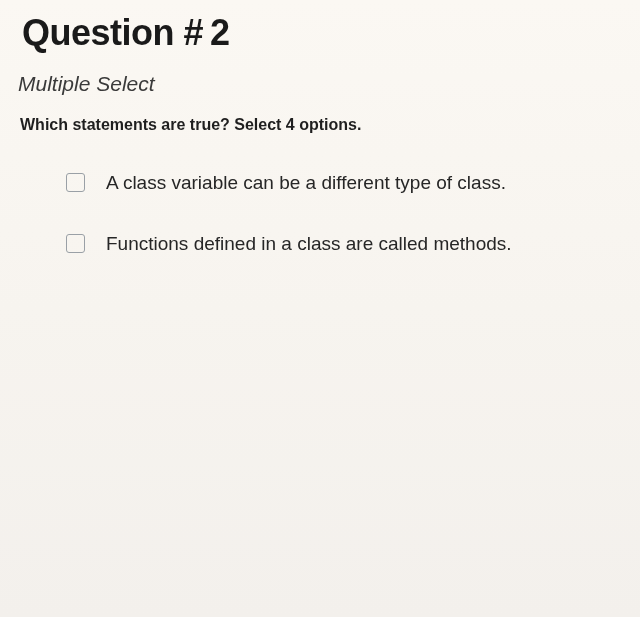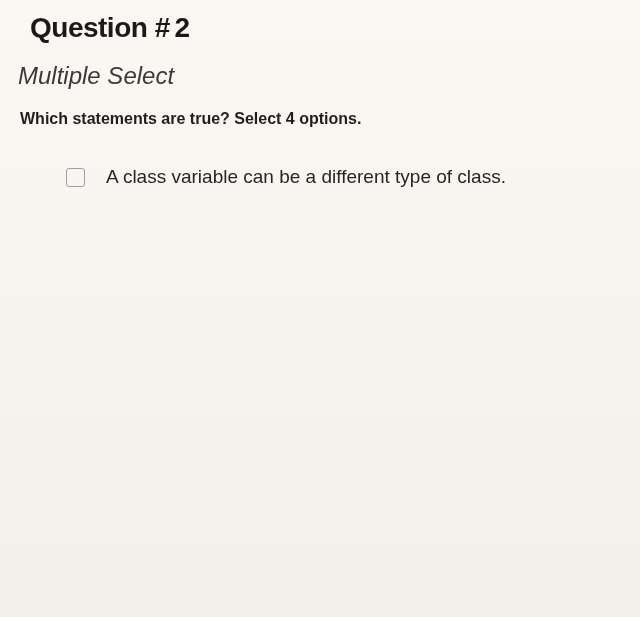--- a/index.html
+++ b/index.html
@@ -7,47 +7,46 @@
       margin: 0;
       font-family: Arial, Helvetica, sans-serif;
       background: linear-gradient(180deg, #fbf8f3 0%, #f7f4ef 50%, #f3f0ec 100%);
       width: 640px;
       height: 617px;
       padding: 8px 18px 0 18px;
       color: #2c2c2c;
       overflow: hidden;
     }
     .q-title {
-      font-size: 28px;
+      font-size: 36px;
       font-weight: 900;
       color: #1a1a1a;
       letter-spacing: -0.5px;
-      margin: 4px 0 18px 12px;
+      margin: 4px 0 18px 4px;
     }
     .hash { letter-spacing: -3px; }
     .q-type {
-      font-size: 24px;
+      font-size: 21px;
       font-style: italic;
       color: #3a3a3a;
       margin: 0 0 20px 0;
       font-weight: 400;
     }
     .q-prompt {
       font-size: 16px;
       font-weight: 700;
       color: #1f1f1f;
       margin: 0 0 36px 2px;
     }
     .options {
       margin-left: 44px;
       margin-right: 10px;
     }
     .option-row {
       display: flex;
-      align-items: center;
       gap: 18px;
       margin-bottom: 34px;
     }
     .cb {
       appearance: none;
       width: 19px;
       height: 19px;
       min-width: 19px;
       border: 1.6px solid #9aa0a6;
       border-radius: 3px;
@@ -80,14 +79,18 @@
 <div class="options">
 
   <div class="option-row">
     <input type="checkbox" class="cb" style="">
     <span class="opt-text">A class variable can be a different type of class.</span>
   </div>
 
 
 
 
+  <div class="option-row">
+    <input type="checkbox" class="cb" style="">
+    <span class="opt-text">Functions defined in a class are called methods.</span>
+  </div>
 
 </div>
 
 </body></html>

